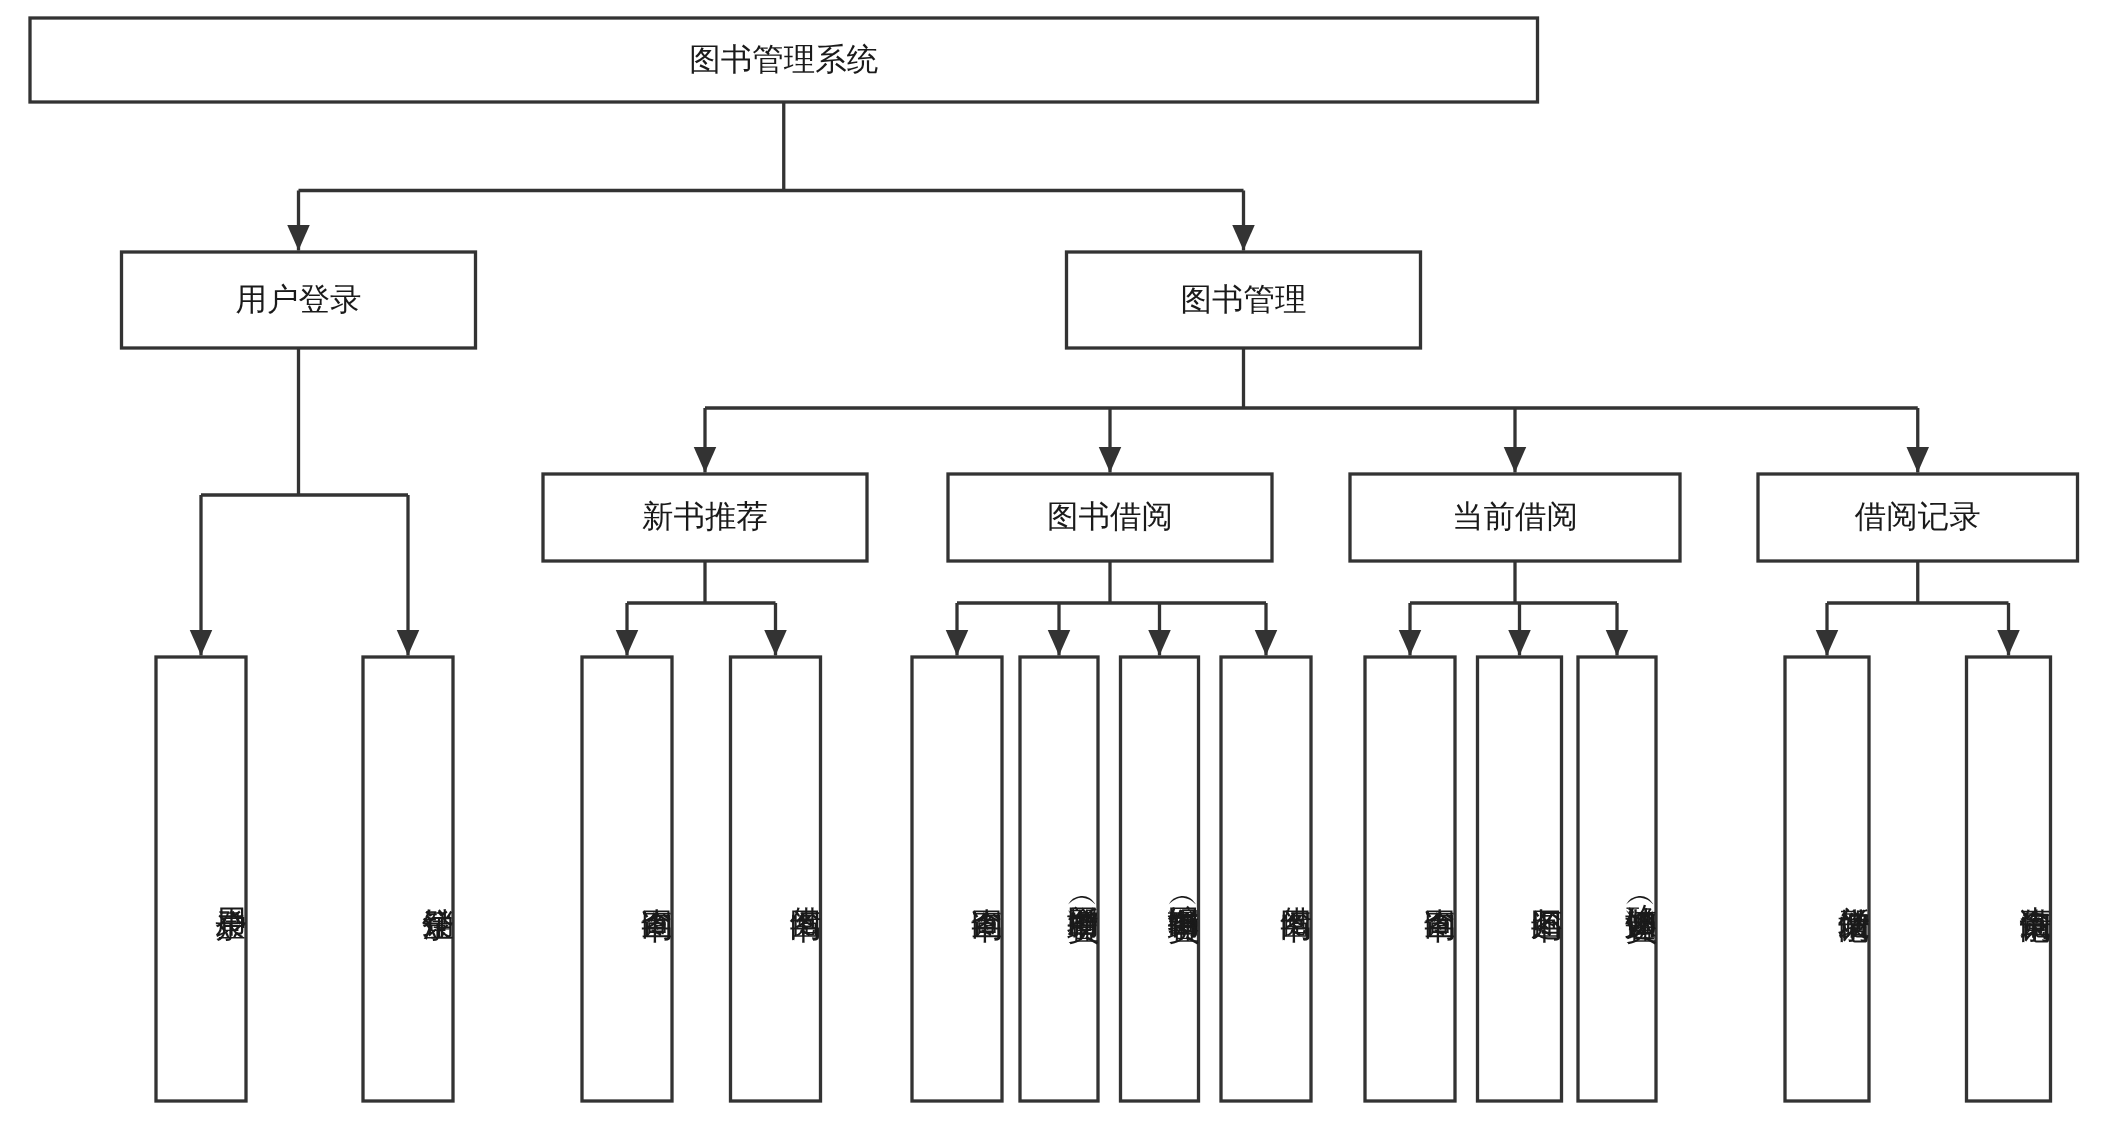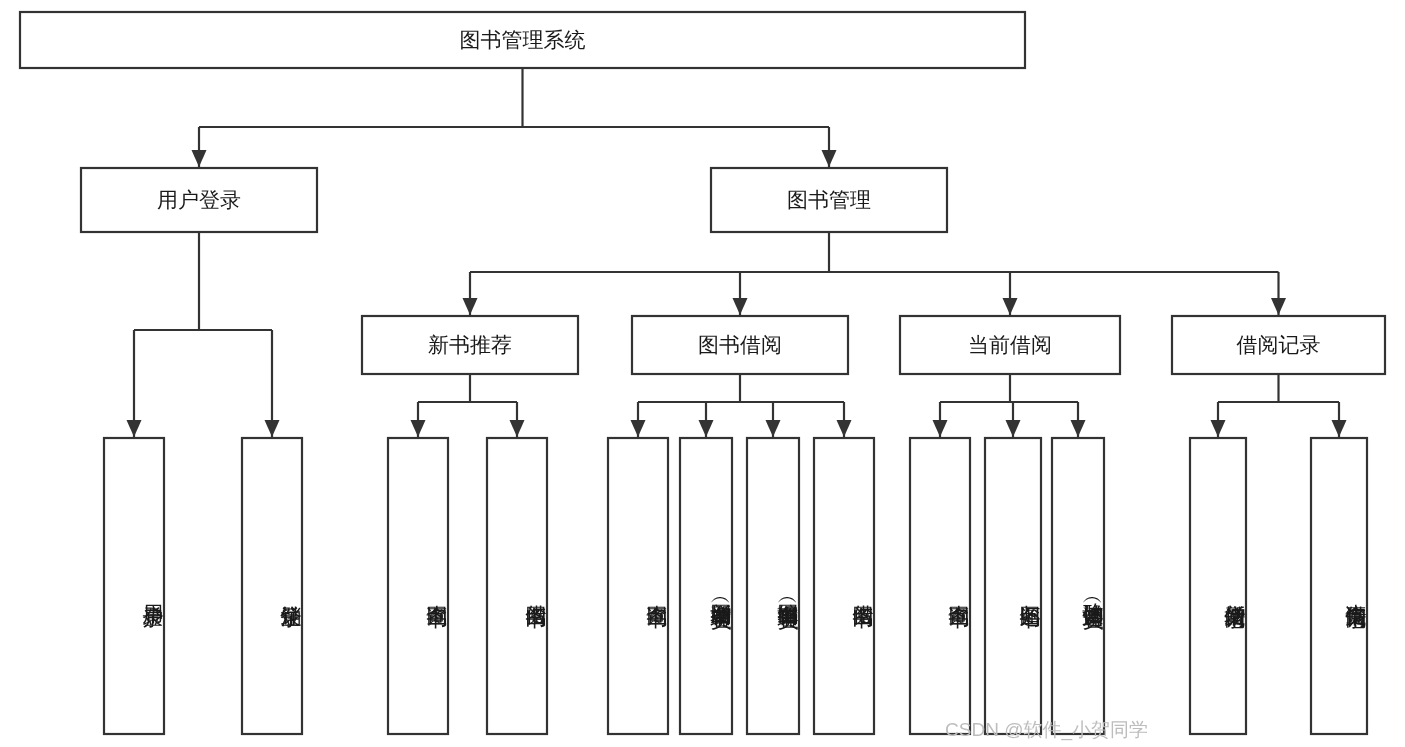--- a/index.html
+++ b/index.html
@@ -217,15 +217,14 @@
       <div class="node-label-v" style="left: 680px; top: 452px; width: 52px; height: 276px;">新增图书（管理员）</div>
       <div class="node-label-v" style="left: 747px; top: 452px; width: 52px; height: 276px;">编辑图书（管理员）</div>
       <div class="node-label-v" style="left: 814px; top: 452px; width: 60px; height: 276px;">借阅图书</div>
       <div class="node-label-v" style="left: 910px; top: 452px; width: 60px; height: 276px;">查询图书</div>
       <div class="node-label-v" style="left: 985px; top: 452px; width: 56px; height: 276px;">归还图书</div>
       <div class="node-label-v" style="left: 1052px; top: 452px; width: 52px; height: 276px;">确认归还（管理员）</div>
       <div class="node-label-v" style="left: 1190px; top: 452px; width: 56px; height: 276px;">新增借阅记录</div>
       <div class="node-label-v" style="left: 1311px; top: 452px; width: 56px; height: 276px;">查询借阅记录</div>
     </div>
 
-  <div class="watermark">CSDN @软件_小贺同学</div>
 
 </div>
 
 </body></html>

